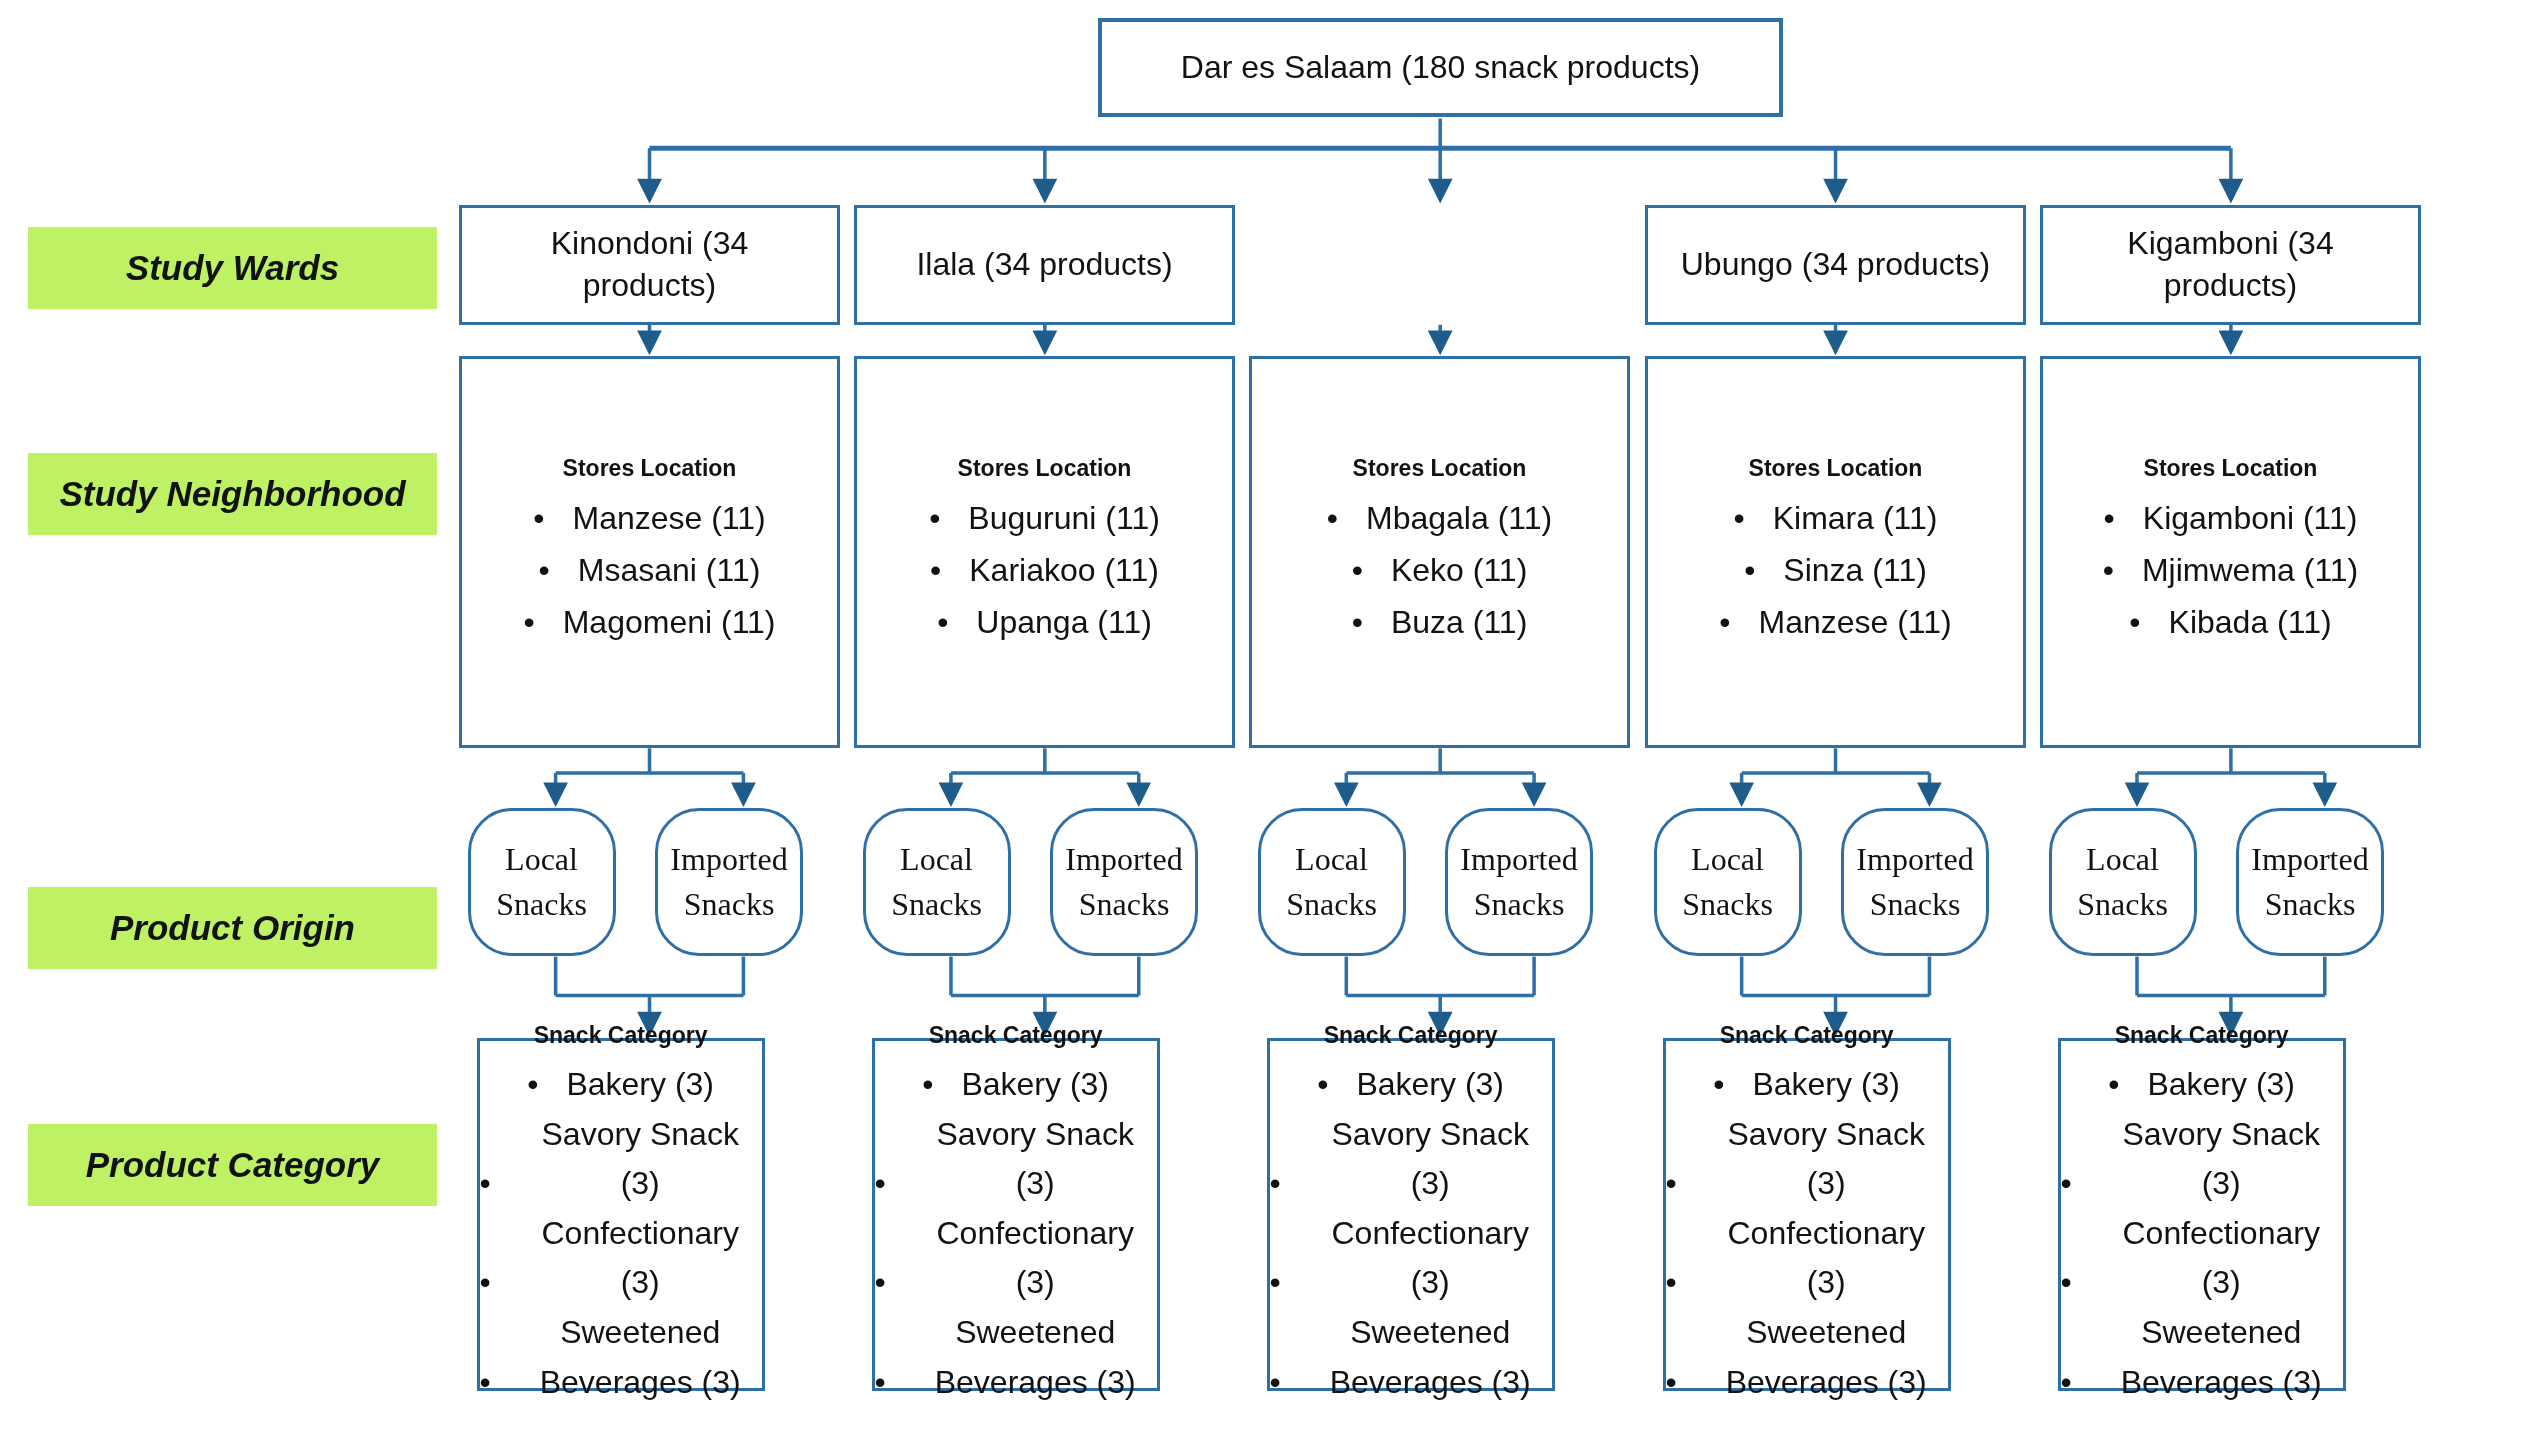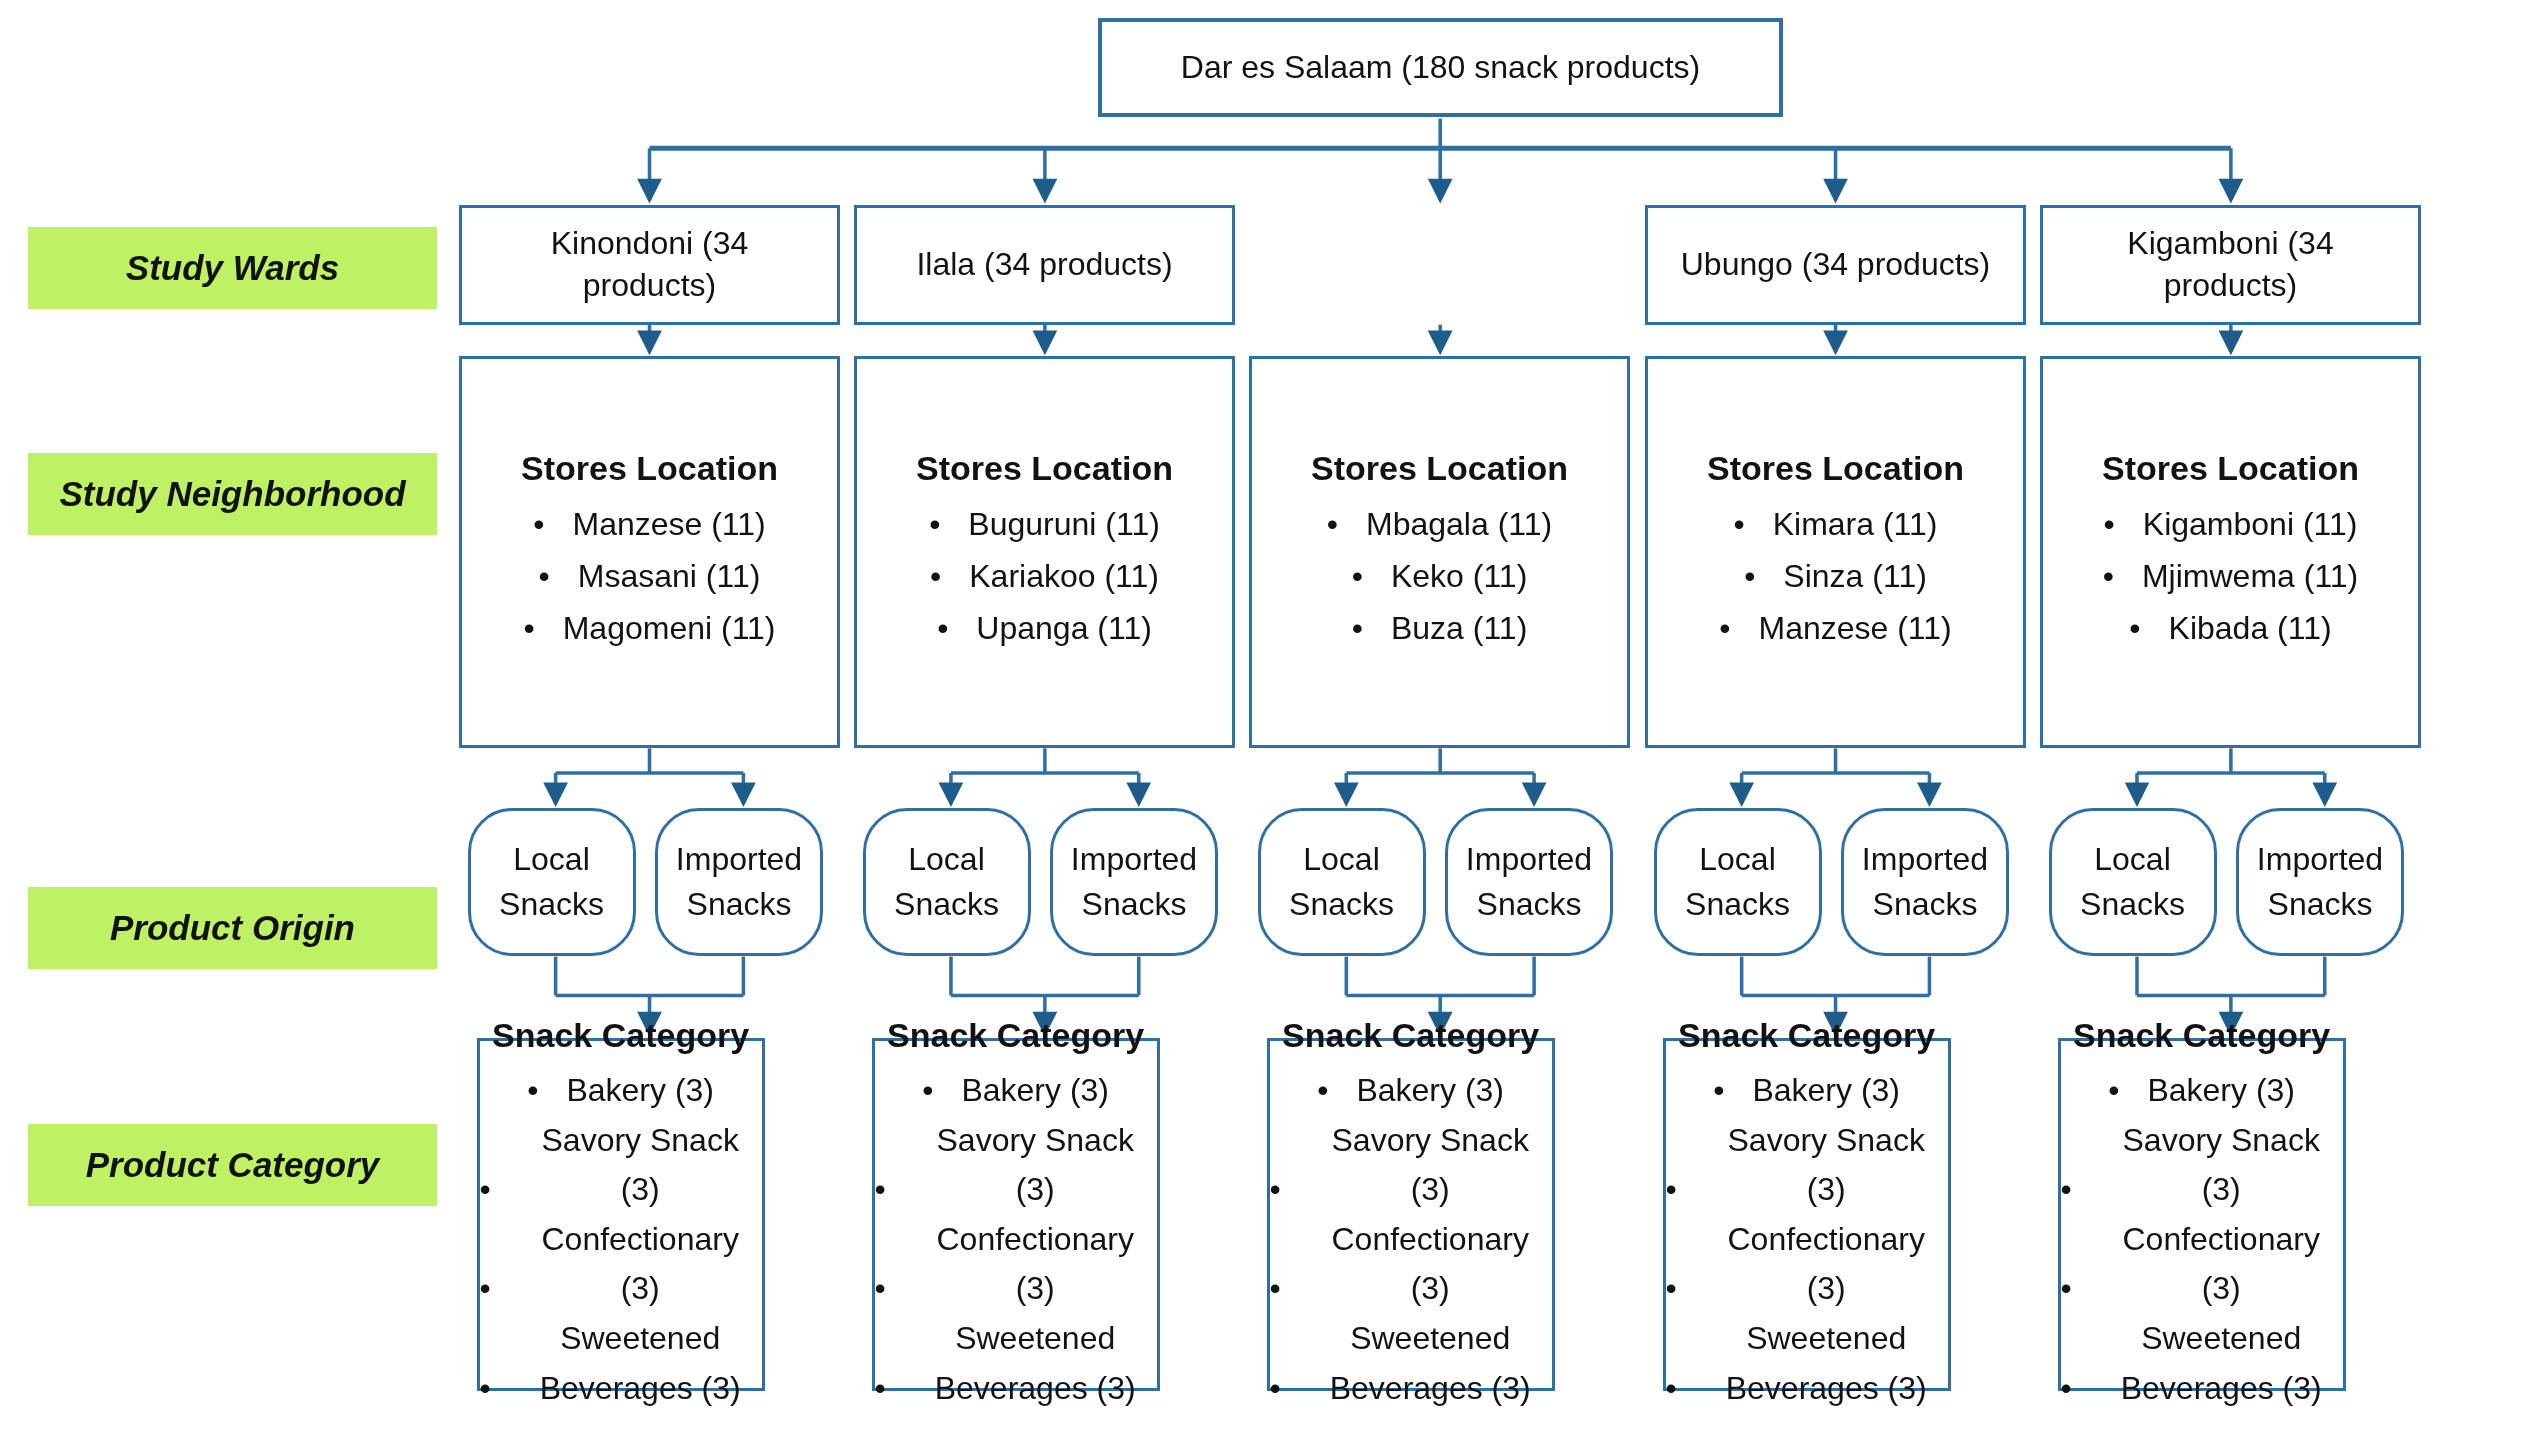--- a/index.html
+++ b/index.html
@@ -50,35 +50,35 @@
   .ward-box{
     top:205px;height:120px;padding:0 21px;
     display:flex;align-items:center;justify-content:center;
     text-align:center;font-size:32px;line-height:1.3;
   }
   .stores-box{
     top:356px;height:392px;
     display:flex;flex-direction:column;align-items:center;justify-content:center;
     text-align:center;
   }
-  .box-heading{font-size:34px;font-weight:bold;margin-bottom:11.3px;}
+  .box-heading{font-size:23px;font-weight:bold;margin-bottom:11.3px;}
   .li{
     display:flex;align-items:flex-end;justify-content:center;gap:28px;
     font-size:32px;line-height:1.62;
   }
   .li::before{content:"\2022";font-size:32px;}
   .li-text{text-align:center;}
   .category-box .li{line-height:1.55;}
   .category-box .li-text{max-width:296px;}
 
   .origin-box{
-    position:absolute;top:808px;width:168px;height:148px;
+    position:absolute;top:808px;width:148px;height:148px;
     border:3.5px solid var(--line);border-radius:44px;background:#fff;box-sizing:border-box;
     display:flex;align-items:center;justify-content:center;
-    text-align:center;font-size:32px;line-height:1.4;padding:0 11.3px;
+    text-align:center;font-size:32px;line-height:1.4;padding:0 11.3px;font-family:Liberation Serif, serif;
   }
   .origin-box.local{left:8.5px;}
   .origin-box.imported{left:196px;}
 
   .category-box{
     top:1038px;left:17.6px;width:288px;height:353px;
     display:flex;flex-direction:column;align-items:center;justify-content:center;
     text-align:center;
   }
 </style>

